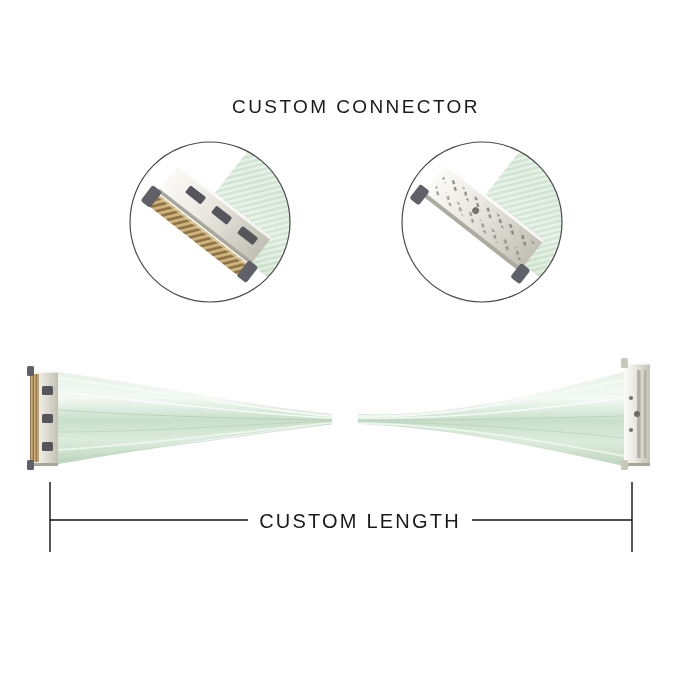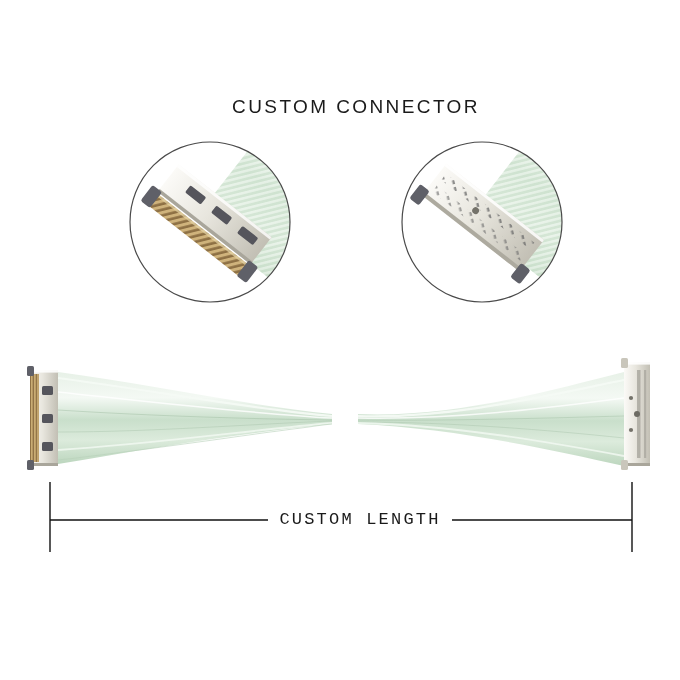--- a/index.html
+++ b/index.html
@@ -1,21 +1,21 @@
 <!DOCTYPE html>
 <html><head>
 <meta charset="utf-8">
 <style>
   html,body{margin:0;padding:0;background:#ffffff;}
   body{width:680px;height:680px;position:relative;overflow:hidden;
        font-family:"Liberation Sans",sans-serif;color:#1a1a1a;}
   #stage{position:absolute;inset:0;width:680px;height:680px;}
   .lbl{position:absolute;white-space:nowrap;font-weight:400;padding-left:32px;}
   #title{left:0;right:0;top:96px;text-align:center;font-size:19px;letter-spacing:2.4px;}
-  #lenlabel{left:8px;right:0;top:510px;text-align:center;font-size:17px;letter-spacing:2.2px;font-family:Liberation Mono, monospace;}
+  #lenlabel{left:8px;right:0;top:510px;text-align:center;font-size:20px;letter-spacing:2.2px;}
   #lenlabel span{background:#ffffff;padding:0 11px;}
   svg{position:absolute;left:0;top:0;}
 </style>
 </head>
 <body>
 
 <div id="stage">
 
   <svg width="680" height="680" viewBox="0 0 680 680">
     <defs>

